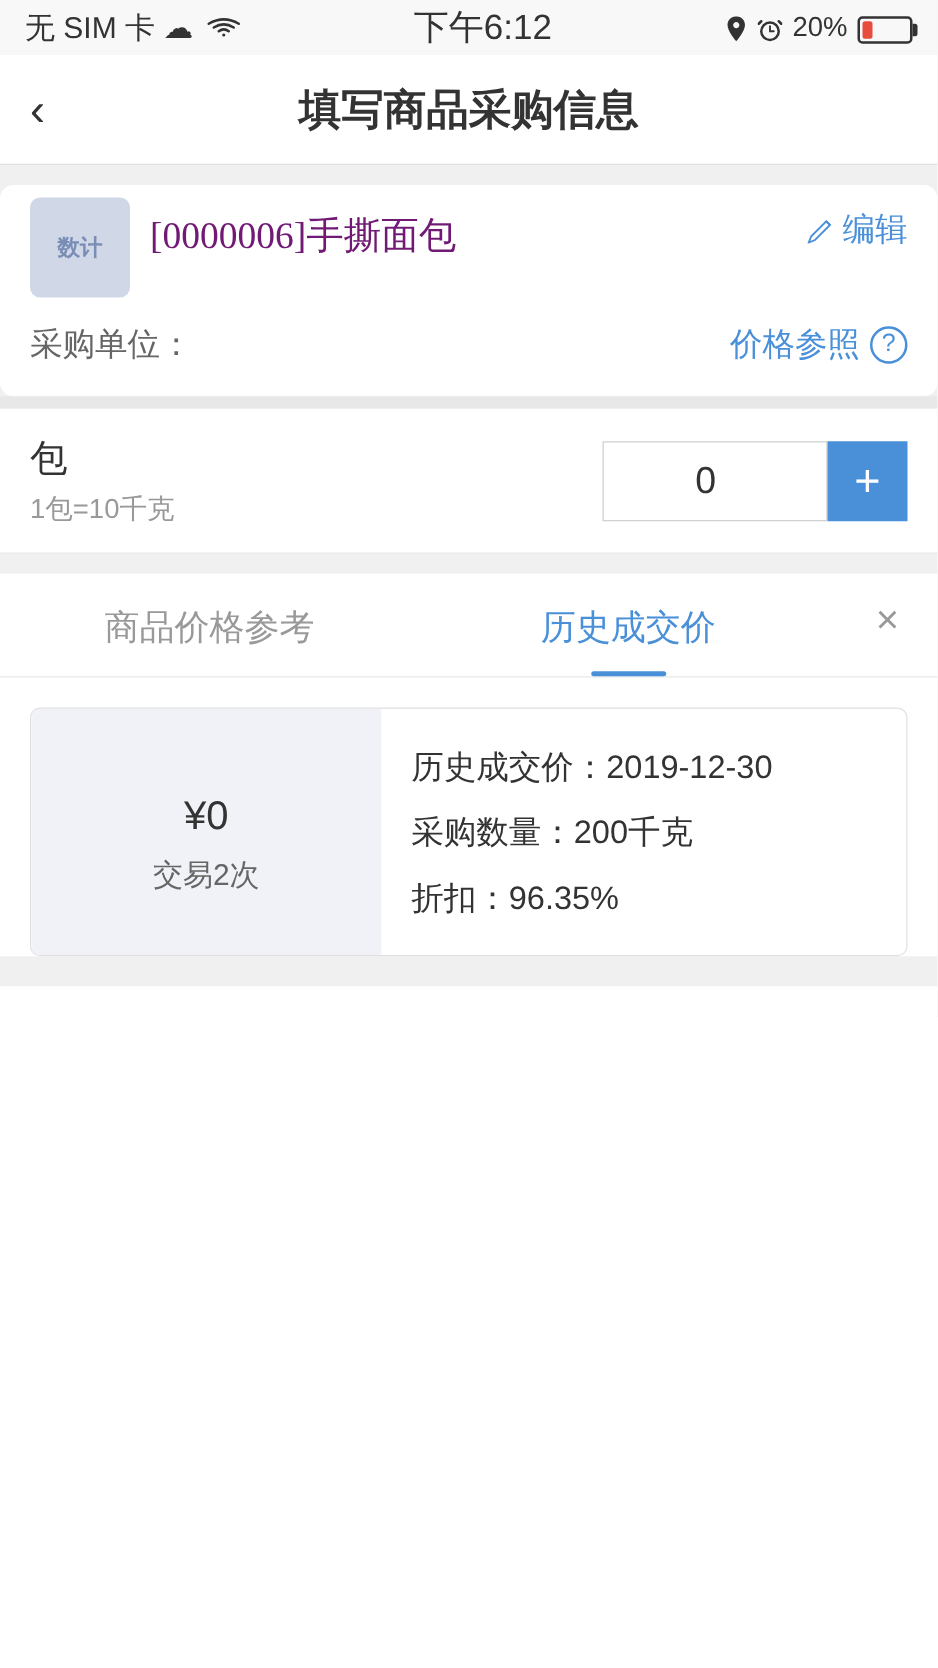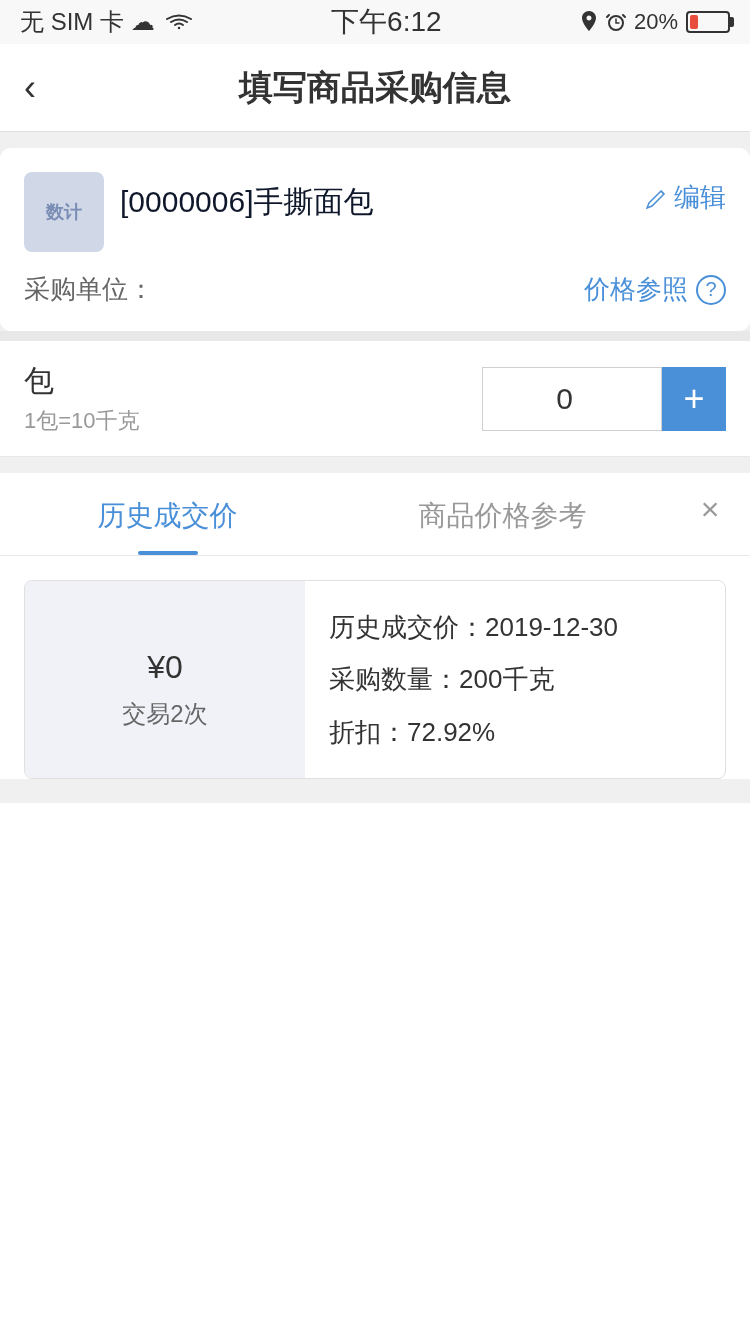--- a/index.html
+++ b/index.html
@@ -31,21 +31,21 @@
       font-size: 24px;
       color: #333;
     }
     .status-center {
       font-size: 28px;
       font-weight: 500;
       color: #333;
     }
     .status-right {
       display: flex;
-      align-items: center;
+      align-items: flex-end;
       gap: 8px;
       font-size: 22px;
       color: #333;
     }
     .battery-icon {
       width: 44px;
       height: 22px;
       border: 2px solid #333;
       border-radius: 4px;
       position: relative;
@@ -92,21 +92,21 @@
     .nav-title {
       font-size: 34px;
       font-weight: 600;
       color: #333;
     }
 
     
     .product-card {
       background: #fff;
       margin-top: 16px;
-      padding: 24px 24px 0 24px;
+      padding: 10px 24px 0 24px;
       border-radius: 11px;
     }
     .product-top-row {
       display: flex;
       align-items: flex-start;
       justify-content: space-between;
     }
     .product-info {
       display: flex;
       align-items: flex-start;
@@ -123,23 +123,24 @@
       flex-shrink: 0;
       margin-right: 16px;
     }
     .logo-text {
       font-size: 18px;
       color: #7a8db5;
       font-weight: 600;
     }
     .product-name {
       font-size: 30px;
-      color: #0f172a;
+      color: #701a75;
       font-weight: 500;
       padding-top: 10px;
+      font-family: Liberation Serif, serif;
     }
     .edit-link {
       font-size: 26px;
       color: #4a90d9;
       display: flex;
       align-items: center;
       gap: 6px;
       cursor: pointer;
       white-space: nowrap;
       padding-top: 8px;
@@ -418,43 +419,43 @@
     <span class="quantity-conversion">1包=10千克</span>
   </div>
   <div class="quantity-input-group">
     <input class="quantity-input-box" type="number" value="0" style="">
     <button class="quantity-plus-btn">+</button>
   </div>
 </div>
 
 <div class="tabs-container">
   <div class="tabs-header">
+    <div class="tab-item">
+      <span>商品价格参考</span>
+    </div>
     <div class="tab-item active">
       <span>历史成交价</span>
-    </div>
-    <div class="tab-item">
-      <span>商品价格参考</span>
     </div>
     <div class="tab-close">×</div>
   </div>
 
   <div class="history-card">
     <div class="history-card-left">
       <div class="history-price">
         <span>¥</span><span>0</span>
       </div>
       <div class="history-times">交易2次</div>
     </div>
     <div class="history-card-right">
       <div class="history-detail-row">
         <span>历史成交价：</span><span>2019-12-30</span>
       </div>
       <div class="history-detail-row">
         <span>采购数量：</span><span>200千克</span>
       </div>
       <div class="history-detail-row">
-        <span>折扣：</span><span>72.92%</span>
+        <span>折扣：</span><span>96.35%</span>
       </div>
     </div>
   </div>
 </div>
 
 <div class="page-body"></div>
 
 </body></html>

